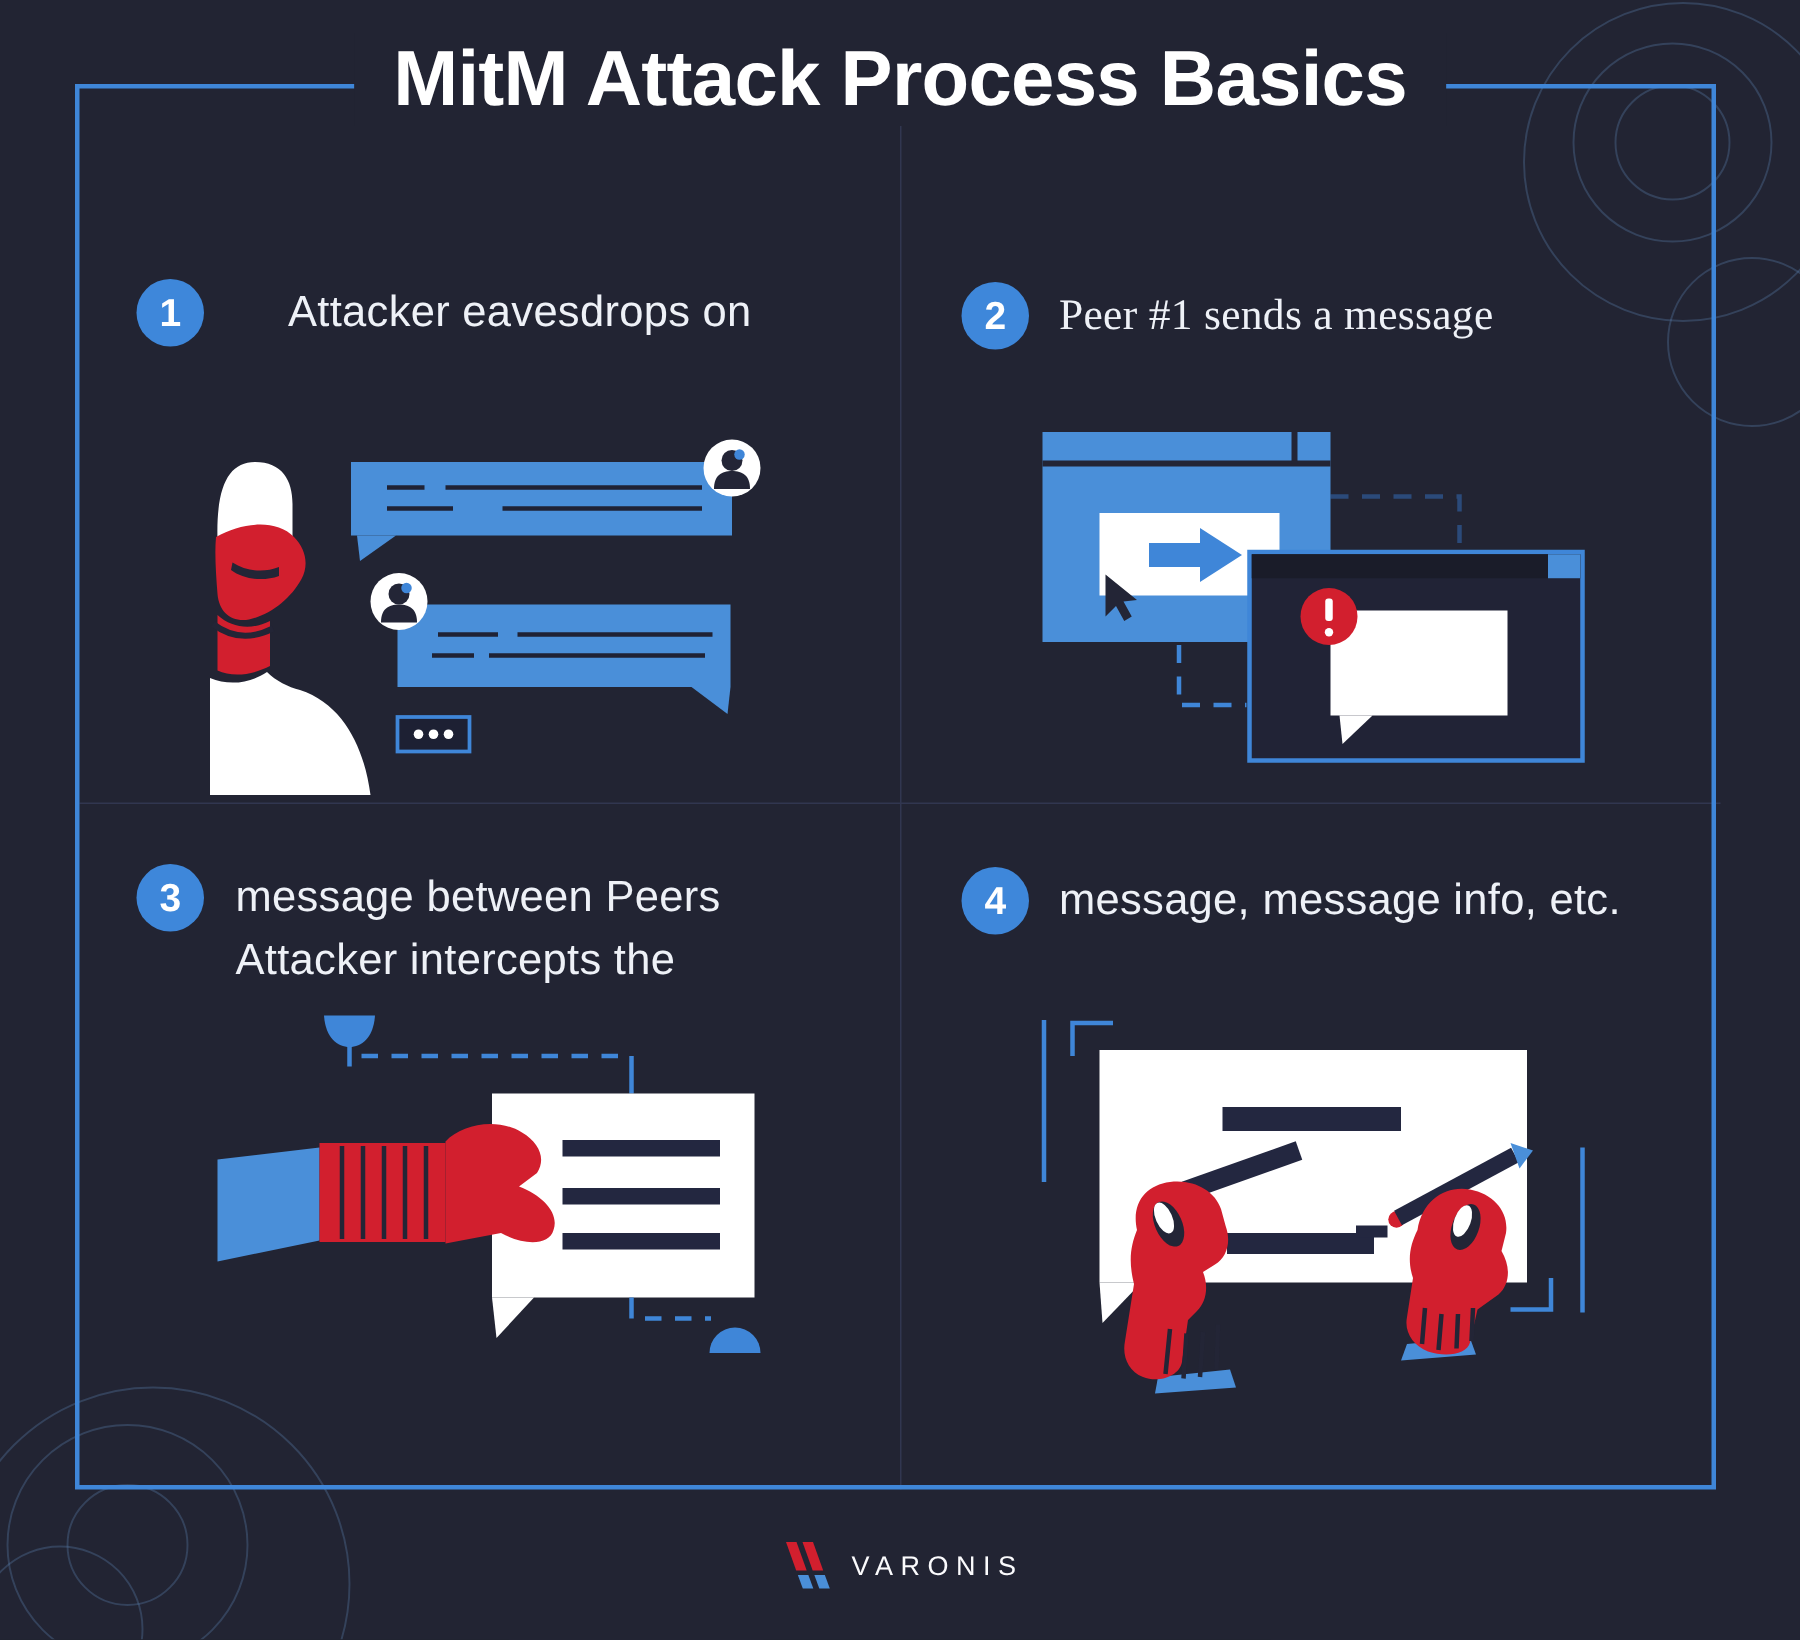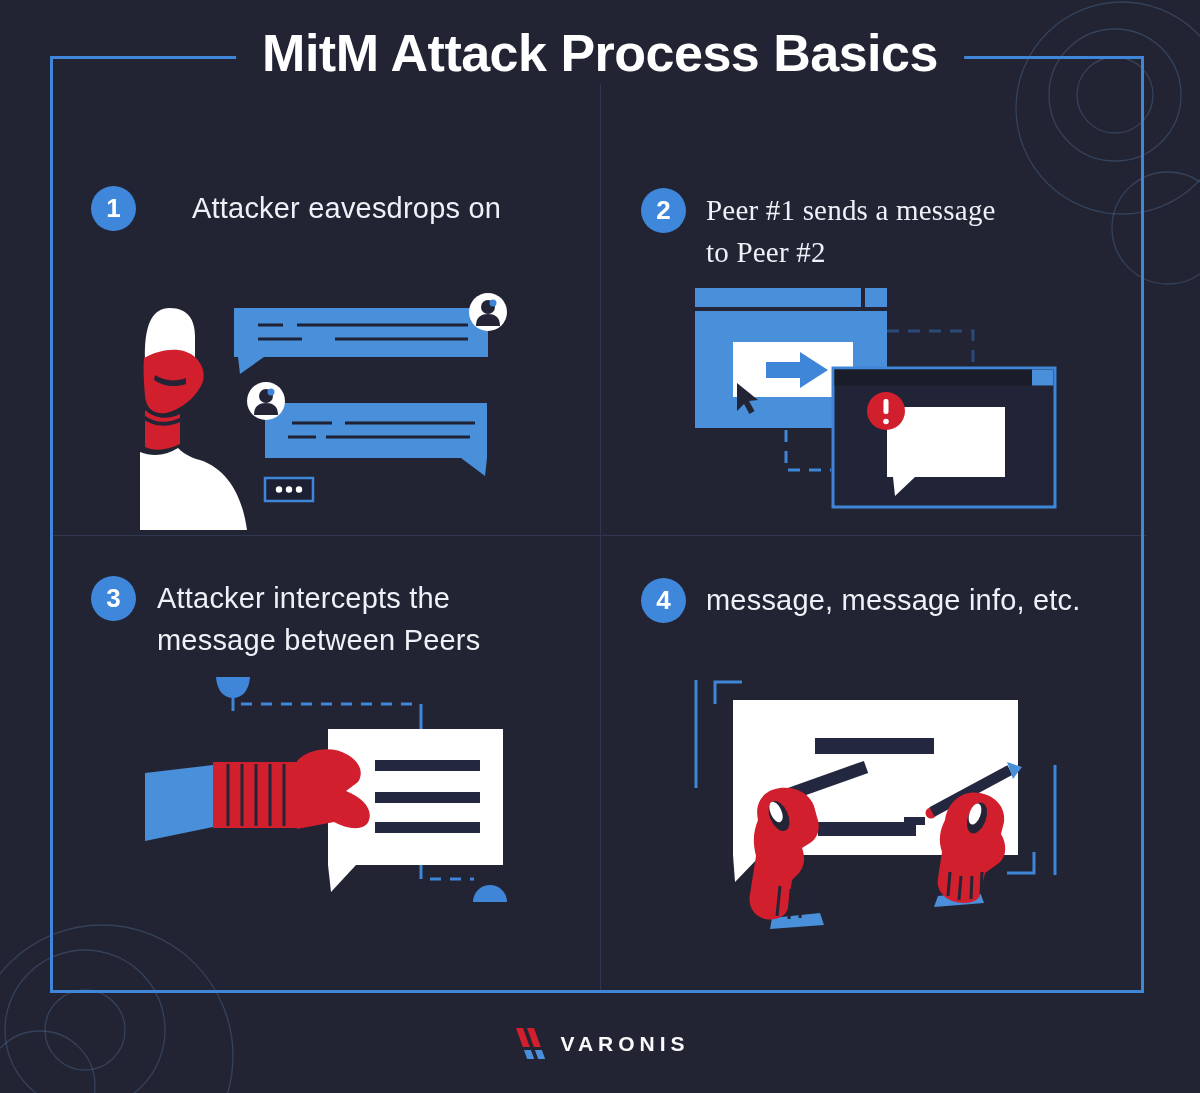--- a/index.html
+++ b/index.html
@@ -26,21 +26,21 @@
     display:flex;align-items:center;justify-content:center;
   }
   .step-label{
     position:absolute;z-index:4;color:#eef1f7;font-size:29px;line-height:42px;letter-spacing:0.2px;
   }
   .illus{position:absolute;z-index:4;}
   #logo-row{
     position:absolute;left:0;top:1022px;width:1200px;height:44px;z-index:4;
     display:flex;align-items:center;justify-content:center;gap:10px;
   }
-  #logo-text{color:#fbfbfd;font-size:21px;font-weight:bold;letter-spacing:5px;}
+  #logo-text{color:#fbfbfd;font-size:18px;font-weight:normal;letter-spacing:5px;}
 </style>
 </head>
 <body>
 
 <div id="canvas">
 
   <svg class="decor" width="1200" height="1093">
     <g fill="none" stroke="#5b7fae" stroke-opacity="0.33" stroke-width="1.3">
       <circle cx="1115" cy="95" r="38"></circle>
       <circle cx="1115" cy="95" r="66"></circle>
@@ -70,25 +70,24 @@
     </div>
   <div class="badge" style="left:641px;top:578px;">
       <span>4</span>
     </div>
 
   <div class="step-label" style="left:157px;top:187px;margin-left:35px;">
     <div>Attacker eavesdrops on</div>
   </div>
   <div class="step-label" style="left:706px;top:189px;font-family:Liberation Serif, serif;">
     <div>Peer #1 sends a message</div>
-    <div>to Peer #2</div>
   </div>
   <div class="step-label" style="left:157px;top:577px;">
+    <div>message between Peers</div>
     <div>Attacker intercepts the</div>
-    <div>message between Peers</div>
   </div>
   <div class="step-label" style="left:706px;top:579px;">
     <div>message, message info, etc.</div>
   </div>
 
   <svg class="illus" style="left:140px;top:280px;" width="420" height="250" viewBox="0 0 420 250">
     <g>
       <path d="M5,80 C4,45 12,28 30,28 C48,28 55,40 55,56 L55,78 C40,68 22,72 5,80 Z" fill="#ffffff"></path>
       <path d="M4,78 C22,68 44,66 56,78 C64,86 66,97 61,106 C54,119 40,130 26,133 C14,135 6,128 5,116 C4,103 3,89 4,78 Z" fill="#d21f2e"></path>
       <path d="M15,95 C24,101 36,102 46,98 L46,104 C35,108 22,106 14,100 Z" fill="#232536"></path>

